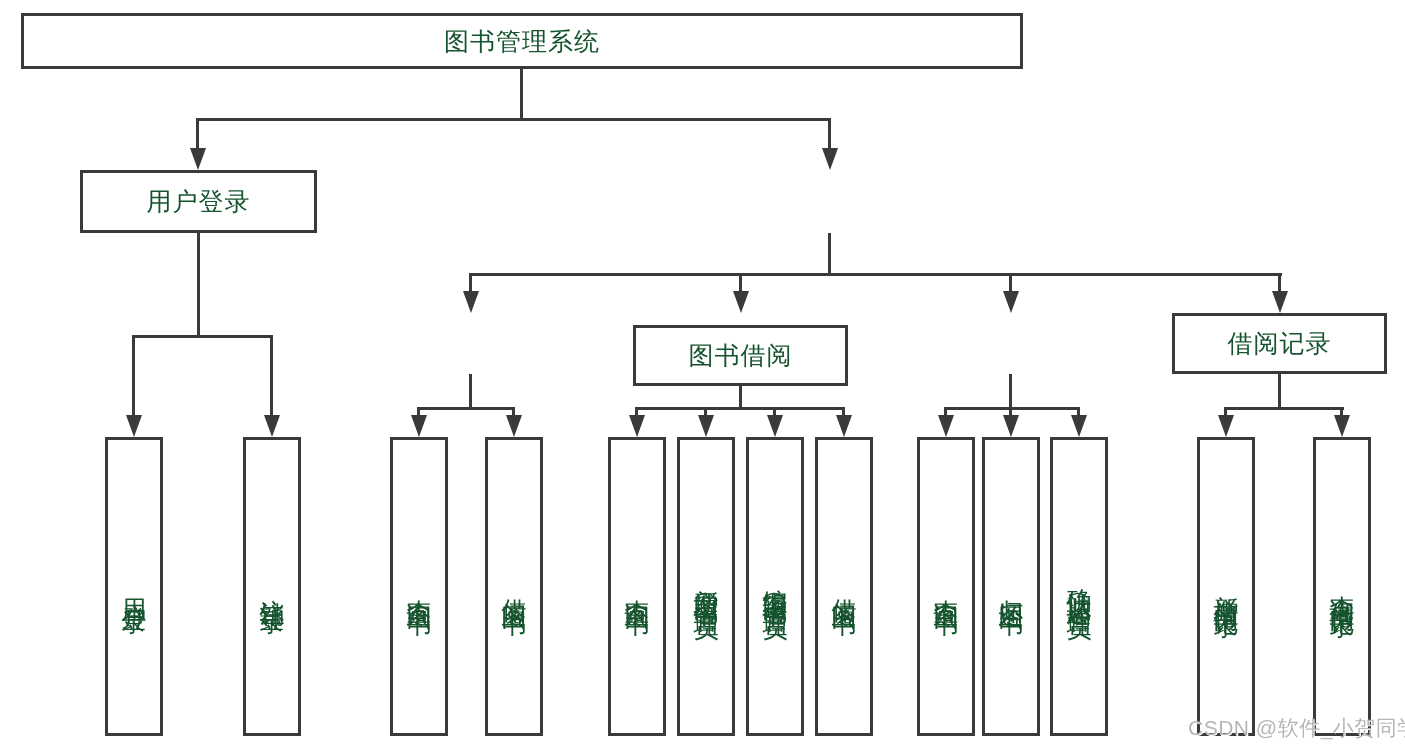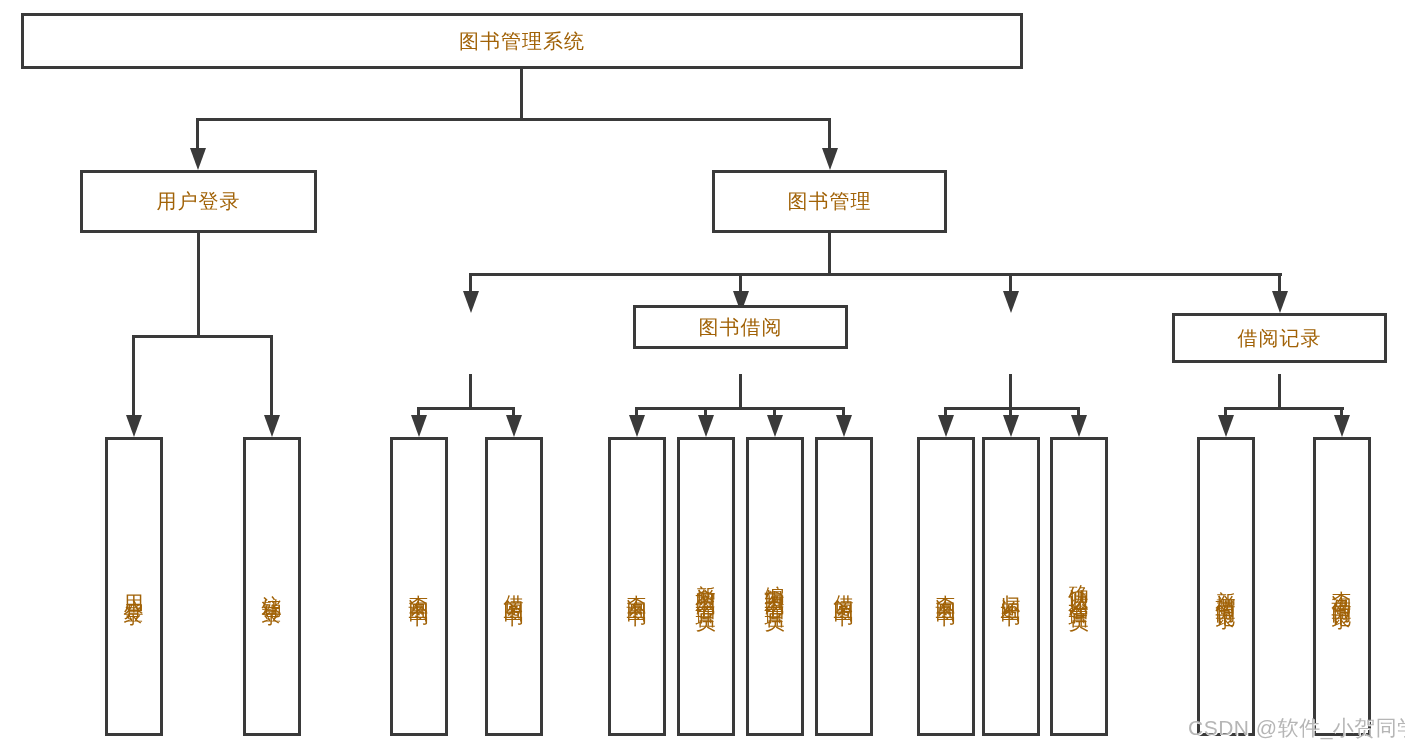--- a/index.html
+++ b/index.html
@@ -9,25 +9,25 @@
     height: 747px;
     background: #ffffff;
     font-family: "Liberation Sans", "DejaVu Sans", sans-serif;
     overflow: hidden;
   }
   .box {
     position: absolute;
     box-sizing: border-box;
     border: 3px solid #3a3a3a;
     background: #ffffff;
-    color: #a16207;
+    color: #14532d;
     display: flex;
     align-items: center;
     justify-content: center;
-    font-size: 20px;
+    font-size: 25px;
     letter-spacing: 1px;
     text-align: center;
     z-index: 2;
   }
   .vbox {
     writing-mode: vertical-rl;
     text-orientation: mixed;
     letter-spacing: 4px;
     line-height: 1;
   }
@@ -72,42 +72,41 @@
   <div class="box" style="left:21px;top:13px;width:1002px;height:56px">图书管理系统</div>
 
   <div class="vline" style="left:520px;top:69px;height:52px"></div>
   <div class="hline" style="left:196px;top:118px;width:635px"></div>
   <div class="vline" style="left:196px;top:118px;height:33px"></div>
   <div class="arrow" style="left:190px;top:148px"></div>
   <div class="vline" style="left:828px;top:118px;height:33px"></div>
   <div class="arrow" style="left:822px;top:148px"></div>
 
   <div class="box" style="left:80px;top:170px;width:237px;height:63px">用户登录</div>
-  <div class="box" style="left:712px;top:170px;width:235px;height:63px">图书管理</div>
 
   <div class="vline" style="left:197px;top:233px;height:105px"></div>
   <div class="hline" style="left:132px;top:335px;width:141px"></div>
   <div class="vline" style="left:132px;top:335px;height:82px"></div>
   <div class="arrow" style="left:126px;top:415px"></div>
   <div class="vline" style="left:270px;top:335px;height:82px"></div>
   <div class="arrow" style="left:264px;top:415px"></div>
 
   <div class="vline" style="left:828px;top:233px;height:43px"></div>
   <div class="hline" style="left:469px;top:273px;width:813px"></div>
   <div class="vline" style="left:469px;top:273px;height:20px"></div>
   <div class="arrow" style="left:463px;top:291px"></div>
   <div class="vline" style="left:739px;top:273px;height:20px"></div>
   <div class="arrow" style="left:733px;top:291px"></div>
   <div class="vline" style="left:1009px;top:273px;height:20px"></div>
   <div class="arrow" style="left:1003px;top:291px"></div>
   <div class="vline" style="left:1278px;top:273px;height:20px"></div>
   <div class="arrow" style="left:1272px;top:291px"></div>
 
-  <div class="box" style="left:633px;top:305px;width:215px;height:44px">图书借阅</div>
-  <div class="box" style="left:1172px;top:313px;width:215px;height:50px">借阅记录</div>
+  <div class="box" style="left:633px;top:325px;width:215px;height:61px">图书借阅</div>
+  <div class="box" style="left:1172px;top:313px;width:215px;height:61px">借阅记录</div>
 
   <div class="vline" style="left:469px;top:374px;height:36px"></div>
   <div class="hline" style="left:417px;top:407px;width:98px"></div>
   <div class="vline" style="left:417px;top:407px;height:10px"></div>
   <div class="arrow" style="left:411px;top:415px"></div>
   <div class="vline" style="left:512px;top:407px;height:10px"></div>
   <div class="arrow" style="left:506px;top:415px"></div>
 
   <div class="vline" style="left:739px;top:374px;height:36px"></div>
   <div class="hline" style="left:635px;top:407px;width:210px"></div>

